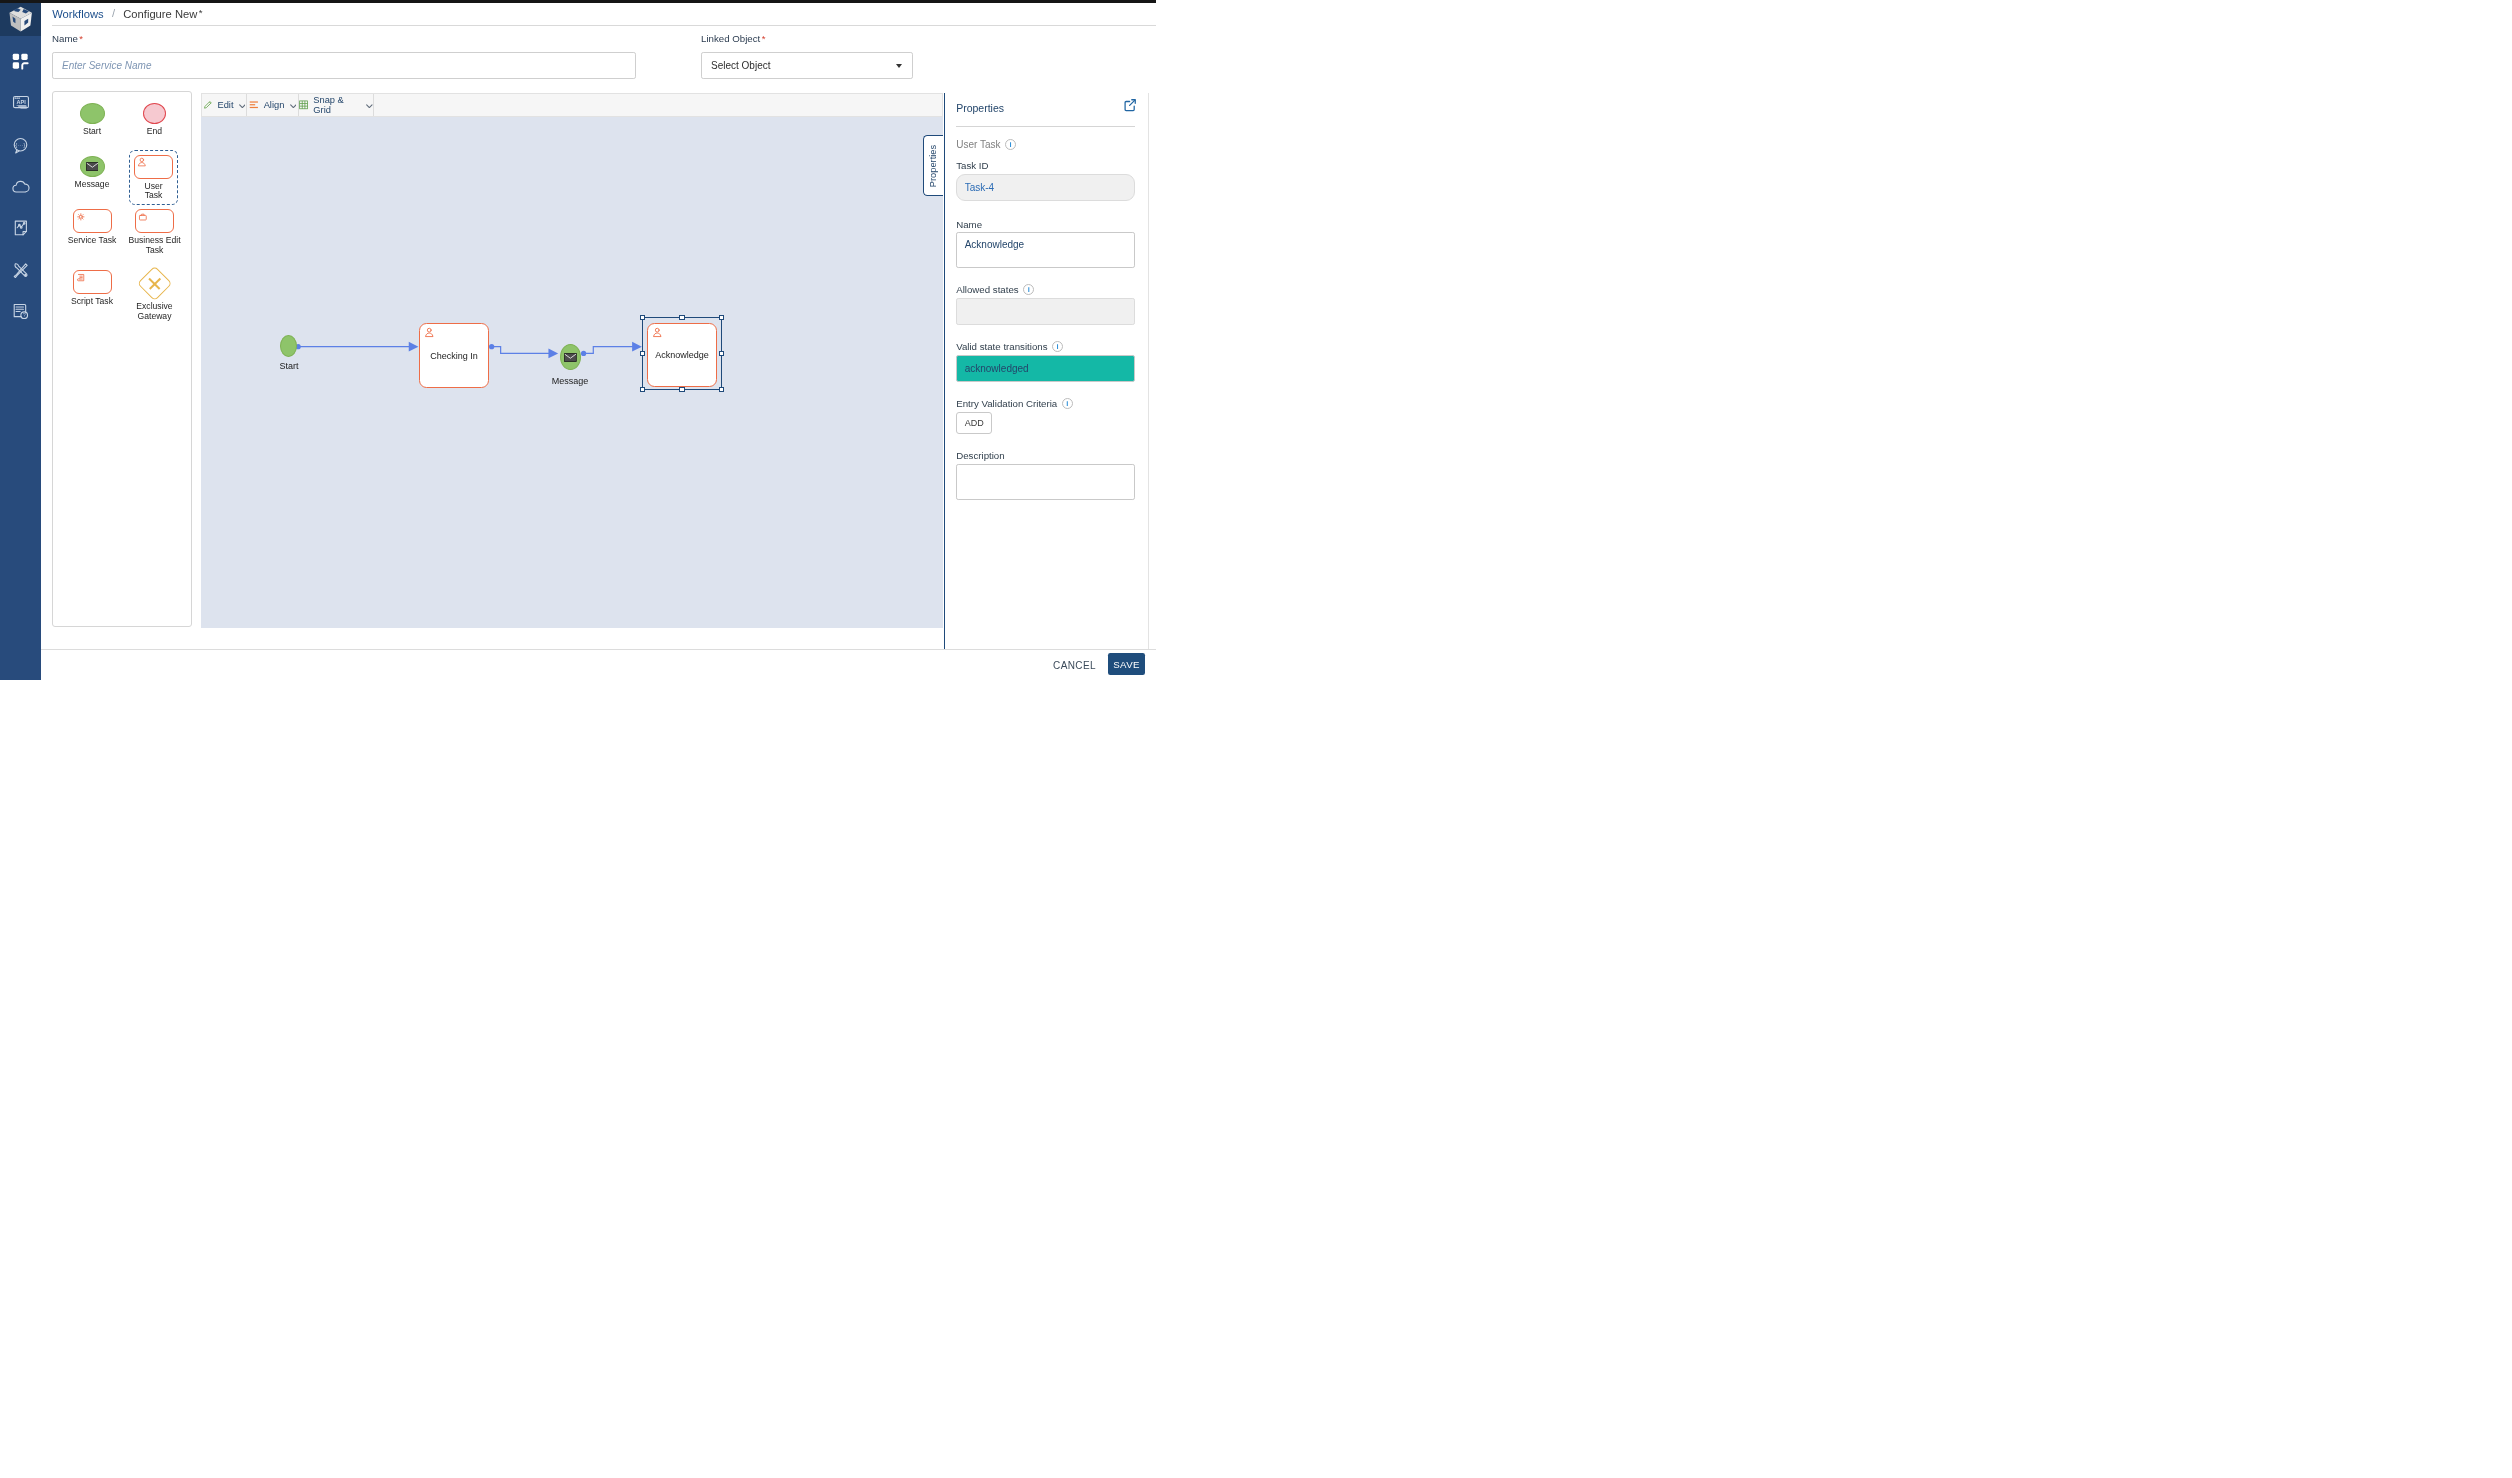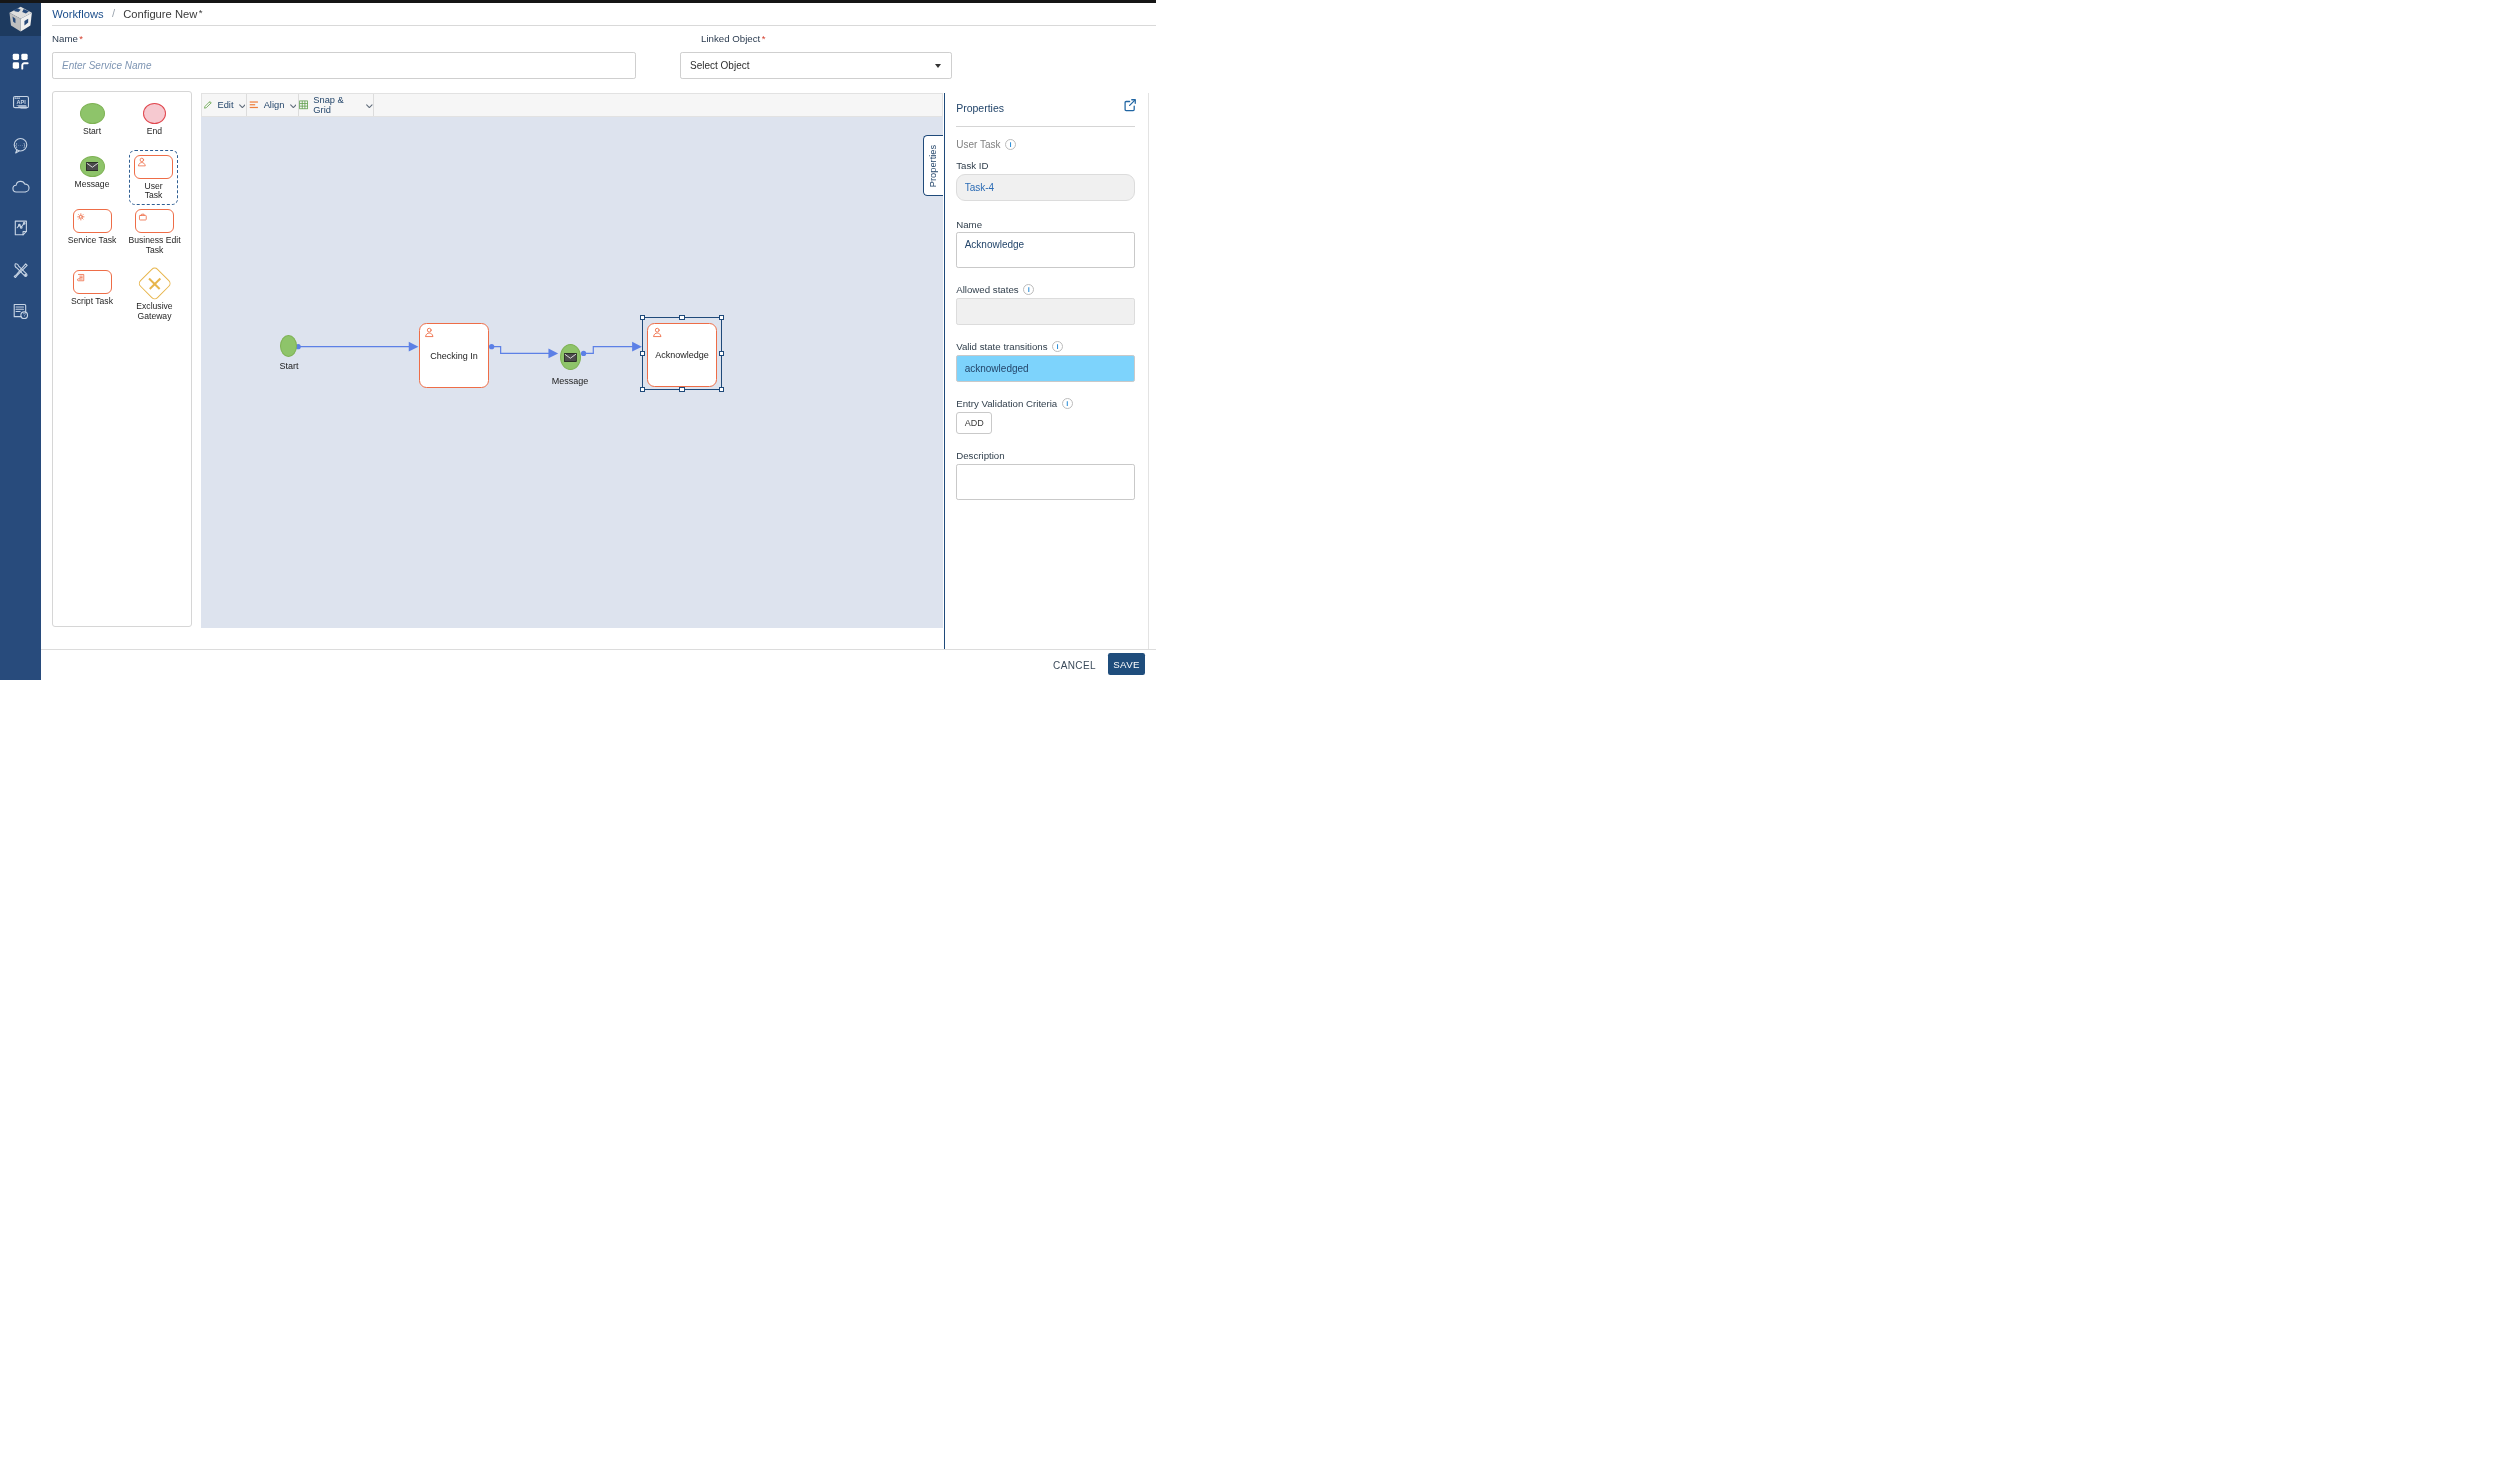--- a/index.html
+++ b/index.html
@@ -69,21 +69,21 @@
 
   
   .props { position:absolute; left:944px; top:93px; width:212px; height:556px; background:#fff; border-left:1.1px solid #1f4a7a; }
   .p-title { position:absolute; left:11.2px; top:9px; font-size:10.5px; color:#24466b; }
   .p-ext { position:absolute; right:18px; top:4.5px; width:15px; height:15px; cursor:pointer; }
   .p-ext svg { stroke:#2166a3; fill:none; stroke-width:1.8; stroke-linecap:round; stroke-linejoin:round; }
   .p-div { position:absolute; left:11.2px; top:33px; width:179px; height:0.7px; background:#d5d5d5; }
   .p-label { position:absolute; left:11.2px; font-size:9.7px; color:#33414e; display:flex; align-items:center; gap:4.5px; }
   .p-type { color:#808080; font-size:10px; }
   .info-ic { width:11.2px; height:11.2px; border:0.7px solid #bcbcbc; border-radius:50%; display:inline-flex; align-items:center; justify-content:center; font-size:7.5px; font-weight:bold; color:#2d8fd8; cursor:pointer; }
-  .p-input { position:absolute; left:11.2px; width:179px; height:27px; border:0.7px solid #c9c9c9; border-radius:2.2px; background:#7dd3fc; font-size:10px; color:#24466b; padding:0 7.5px; font-family:"Liberation Sans",sans-serif; outline:none; }
+  .p-input { position:absolute; left:11.2px; width:179px; height:27px; border:0.7px solid #c9c9c9; border-radius:2.2px; background:#14b8a6; font-size:10px; color:#24466b; padding:0 7.5px; font-family:"Liberation Sans",sans-serif; outline:none; }
   .p-input.dis { background:#f0f0f0; border-color:#dcdcdc; }
   .p-input.blue { color:#2c6cb5; }
   .p-area { position:absolute; left:11.2px; width:179px; border:0.7px solid #c9c9c9; border-radius:2.2px; background:#fff; font-size:10px; color:#24466b; padding:6px 7.5px; font-family:"Liberation Sans",sans-serif; outline:none; resize:none; }
   .add-btn { position:absolute; left:11.2px; width:36px; height:22.4px; background:#fff; border:0.7px solid #c9c9c9; border-radius:3px; font-size:9px; color:#3a3a3a; cursor:pointer; font-family:"Liberation Sans",sans-serif; }
   .p-scrolline { position:absolute; left:203px; top:0; width:0.7px; height:556px; background:#e3e3e3; }
 
   
   .foot-div { position:absolute; left:41px; top:649px; width:1115px; height:0.7px; background:#dcdcdc; }
   .cancel-btn { position:absolute; left:1053px; top:656px; width:43px; height:18px; background:none; border:none; font-size:10px; color:#3b4a5a; letter-spacing:0.4px; cursor:pointer; font-family:"Liberation Sans",sans-serif; }
   .save-btn { position:absolute; left:1108px; top:653px; width:37px; height:22.4px; background:#1f4d7c; border:none; border-radius:2.2px; color:#fff; font-size:9.7px; letter-spacing:0.4px; cursor:pointer; font-family:"Liberation Sans",sans-serif; }
@@ -177,21 +177,21 @@
   <div class="crumb-divider"></div>
 
   <label class="f-label" style="left:52px; top:33px;">
     <span>Name</span><span class="req">*</span>
   </label>
   <input class="txt-input" style="left: 52px; top: 52px; width: 584px;" placeholder="Enter Service Name">
 
   <label class="f-label" style="left:701px; top:33px;">
     <span>Linked Object</span><span class="req">*</span>
   </label>
-  <div class="select-box" style="left:680px; top:52px; width:272px;">
+  <div class="select-box" style="left:701px; top:52px; width:212px;">
     <span>Select Object</span>
     <span class="caret"></span>
   </div>
 
   <div class="palette">
     <div class="pal-item" style="left:7.5px; top:10.5px;">
       <div class="ell-start"></div>
       <div class="pal-label">Start</div>
     </div>
     <div class="pal-item" style="left:70px; top:10.5px;">

